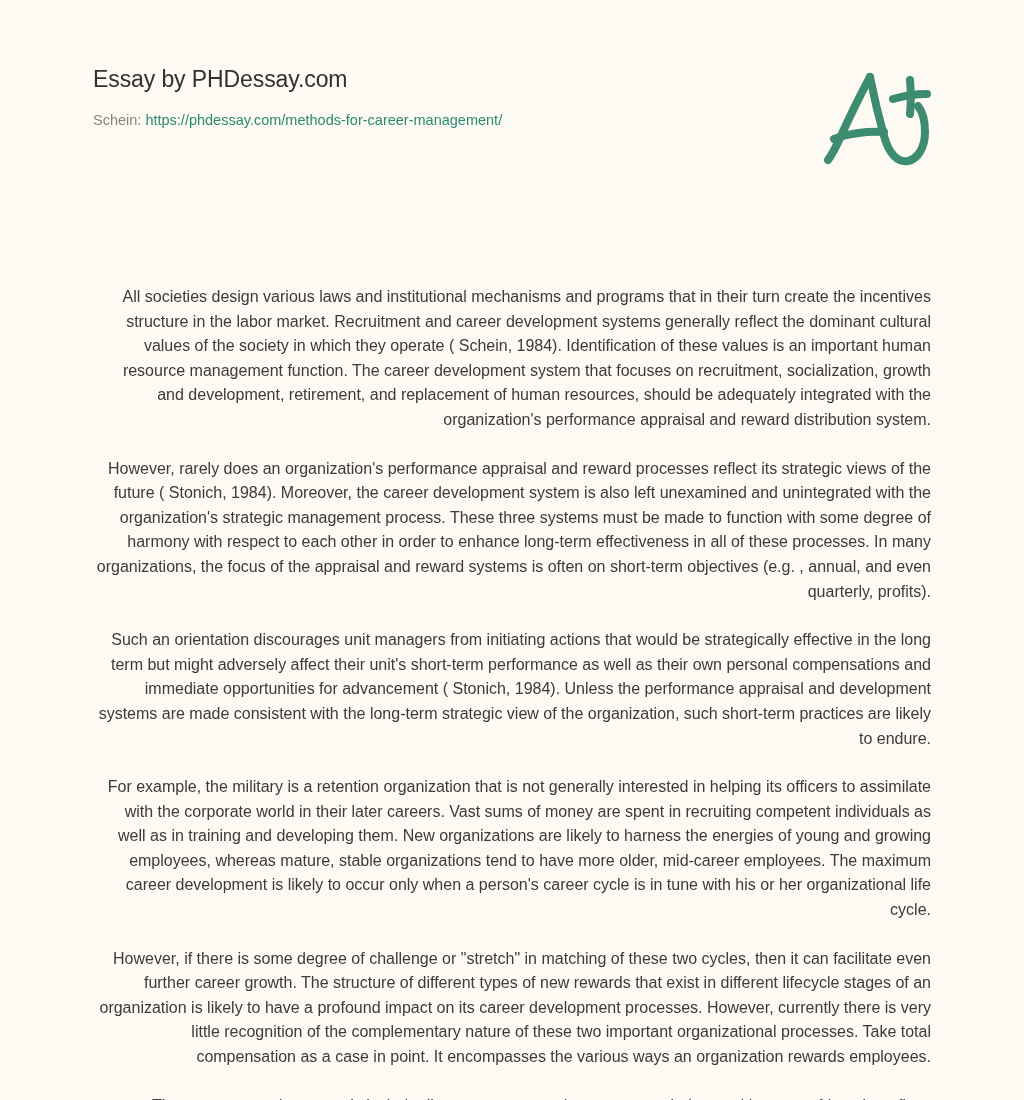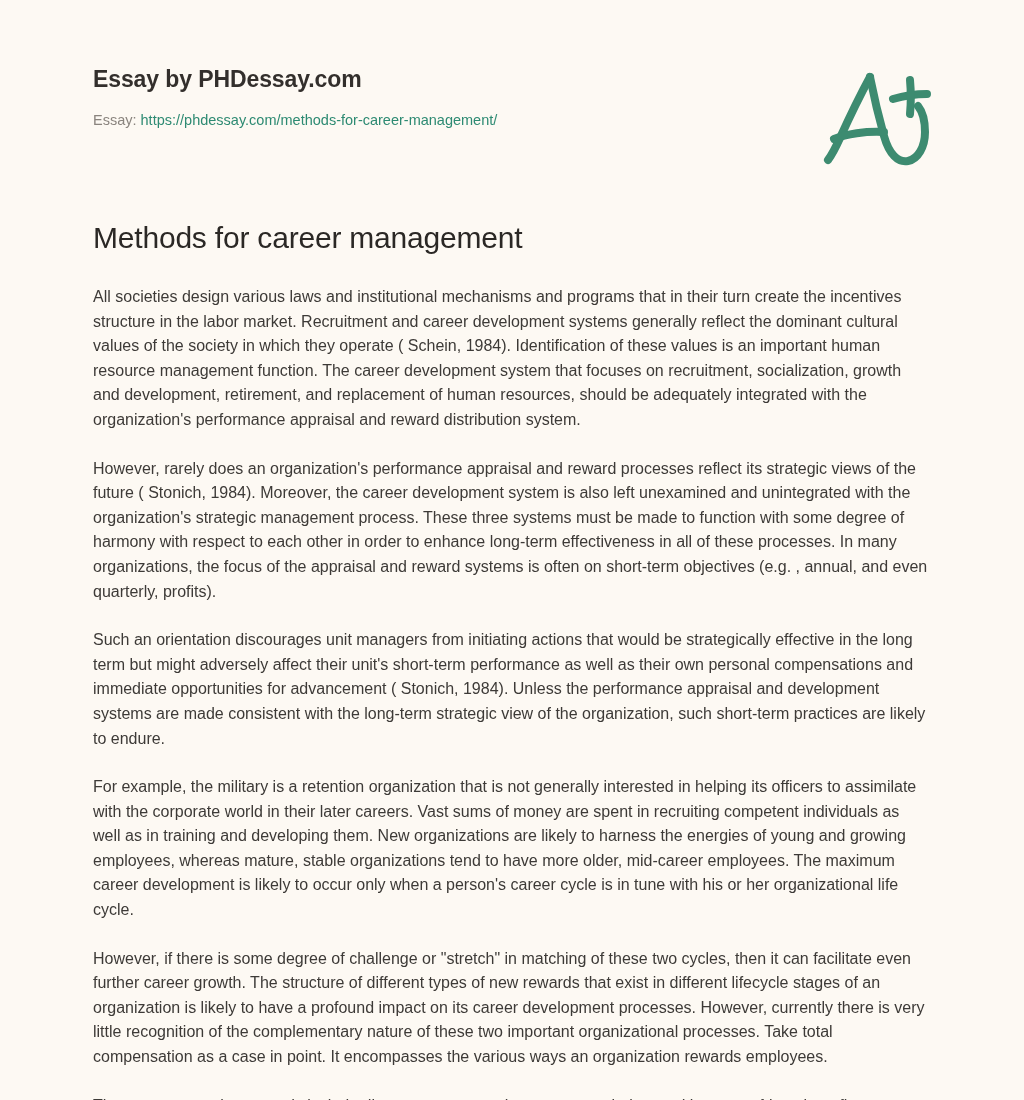--- a/index.html
+++ b/index.html
@@ -27,21 +27,21 @@
   
   .doc-header {
     position: absolute;
     top: 66px;
     left: 93px;
     width: 700px;
   }
 
   .brand-line {
     font-size: 23px;
-    font-weight: bold;
+    font-weight: normal;
     letter-spacing: -0.1px;
     color: #332f2c;
     line-height: 1.2;
     margin: 0;
     white-space: nowrap;
   }
 
   .source-line {
     margin: 0;
     padding-top: 17px;
@@ -91,56 +91,55 @@
     top: 285px;
     left: 93px;
     width: 838px;
   }
 
   .doc-body p {
     margin: 0 0 24px 0;
     font-size: 16px;
     line-height: 24.6px;
     color: #3d3a37;
-    text-align: left;
+    text-align: right;
   }
   .doc-body p:last-child {
     margin-bottom: 0;
   }
 </style>
 </head>
 <body>
 
 <div class="page">
 
   <div class="doc-header">
     <div class="brand-line">Essay by PHDessay.com</div>
     <div class="source-line">
-      <span>Essay:</span>
+      <span>Schein:</span>
       <a class="source-link" href="#">https://phdessay.com/methods-for-career-management/</a>
     </div>
   </div>
 
   <div class="logo">
     <svg viewBox="0 0 124 112" xmlns="http://www.w3.org/2000/svg" fill="none" stroke="#3d8b70" stroke-linecap="round" stroke-linejoin="round">
 
       <path d="M58 17 C52 28, 38 56, 28 78 C23 89, 19 96, 16 100" stroke-width="8"></path>
 
       <path d="M58 17 C61 32, 67 58, 72 76 C77 94, 86 103, 96 101
                C106 99, 113 87, 113 72 C113 60, 110 51, 106 46" stroke-width="8"></path>
 
       <path d="M22 79 C34 74, 54 71, 72 72" stroke-width="8"></path>
 
       <path d="M81 39 C91 36, 104 34, 115 34" stroke-width="8"></path>
 
       <path d="M98 20 C99 31, 99 44, 98 54" stroke-width="8"></path>
     </svg>
   </div>
 
-  <h1 class="doc-title">Methods for career management</h1>
 
   <div class="doc-body">
     <p>All societies design various laws and institutional mechanisms and programs that in their turn create the incentives structure in the labor market. Recruitment and career development systems generally reflect the dominant cultural values of the society in which they operate ( Schein, 1984). Identification of these values is an important human resource management function. The career development system that focuses on recruitment, socialization, growth and development, retirement, and replacement of human resources, should be adequately integrated with the organization's performance appraisal and reward distribution system.</p>
     <p>However, rarely does an organization's performance appraisal and reward processes reflect its strategic views of the future ( Stonich, 1984). Moreover, the career development system is also left unexamined and unintegrated with the organization's strategic management process. These three systems must be made to function with some degree of harmony with respect to each other in order to enhance long-term effectiveness in all of these processes. In many organizations, the focus of the appraisal and reward systems is often on short-term objectives (e.g. , annual, and even quarterly, profits).</p>
     <p>Such an orientation discourages unit managers from initiating actions that would be strategically effective in the long term but might adversely affect their unit's short-term performance as well as their own personal compensations and immediate opportunities for advancement ( Stonich, 1984). Unless the performance appraisal and development systems are made consistent with the long-term strategic view of the organization, such short-term practices are likely to endure.</p>
     <p>For example, the military is a retention organization that is not generally interested in helping its officers to assimilate with the corporate world in their later careers. Vast sums of money are spent in recruiting competent individuals as well as in training and developing them. New organizations are likely to harness the energies of young and growing employees, whereas mature, stable organizations tend to have more older, mid-career employees. The maximum career development is likely to occur only when a person's career cycle is in tune with his or her organizational life cycle.</p>
     <p>However, if there is some degree of challenge or "stretch" in matching of these two cycles, then it can facilitate even further career growth. The structure of different types of new rewards that exist in different lifecycle stages of an organization is likely to have a profound impact on its career development processes. However, currently there is very little recognition of the complementary nature of these two important organizational processes. Take total compensation as a case in point. It encompasses the various ways an organization rewards employees.</p>
     <p>These compensation rewards include direct payments such as wages, salaries, and bonuses; fringe benefits s</p>
   </div>
 

